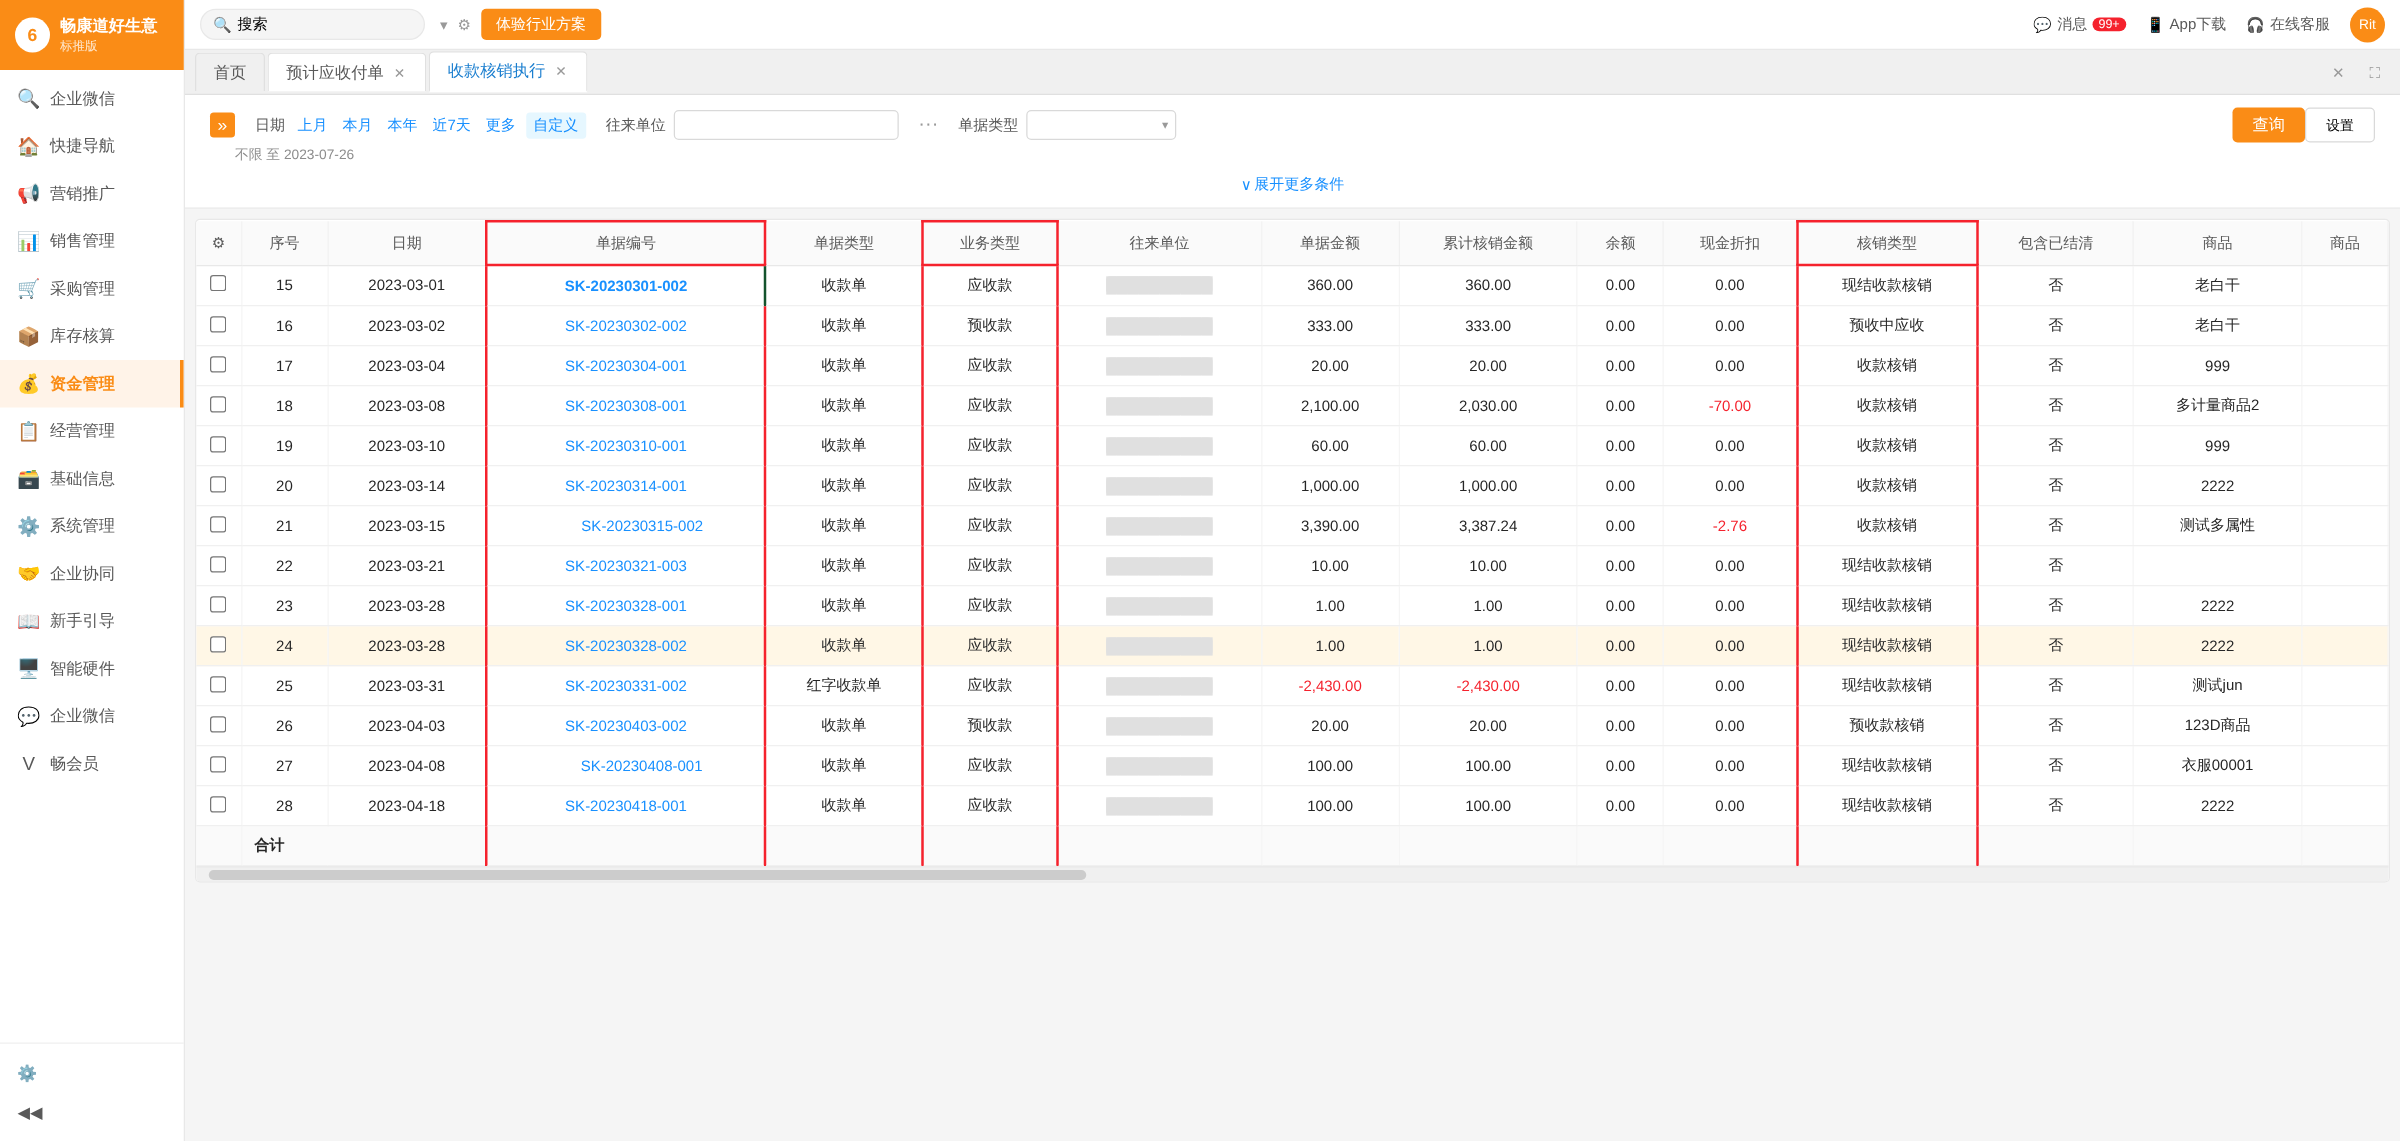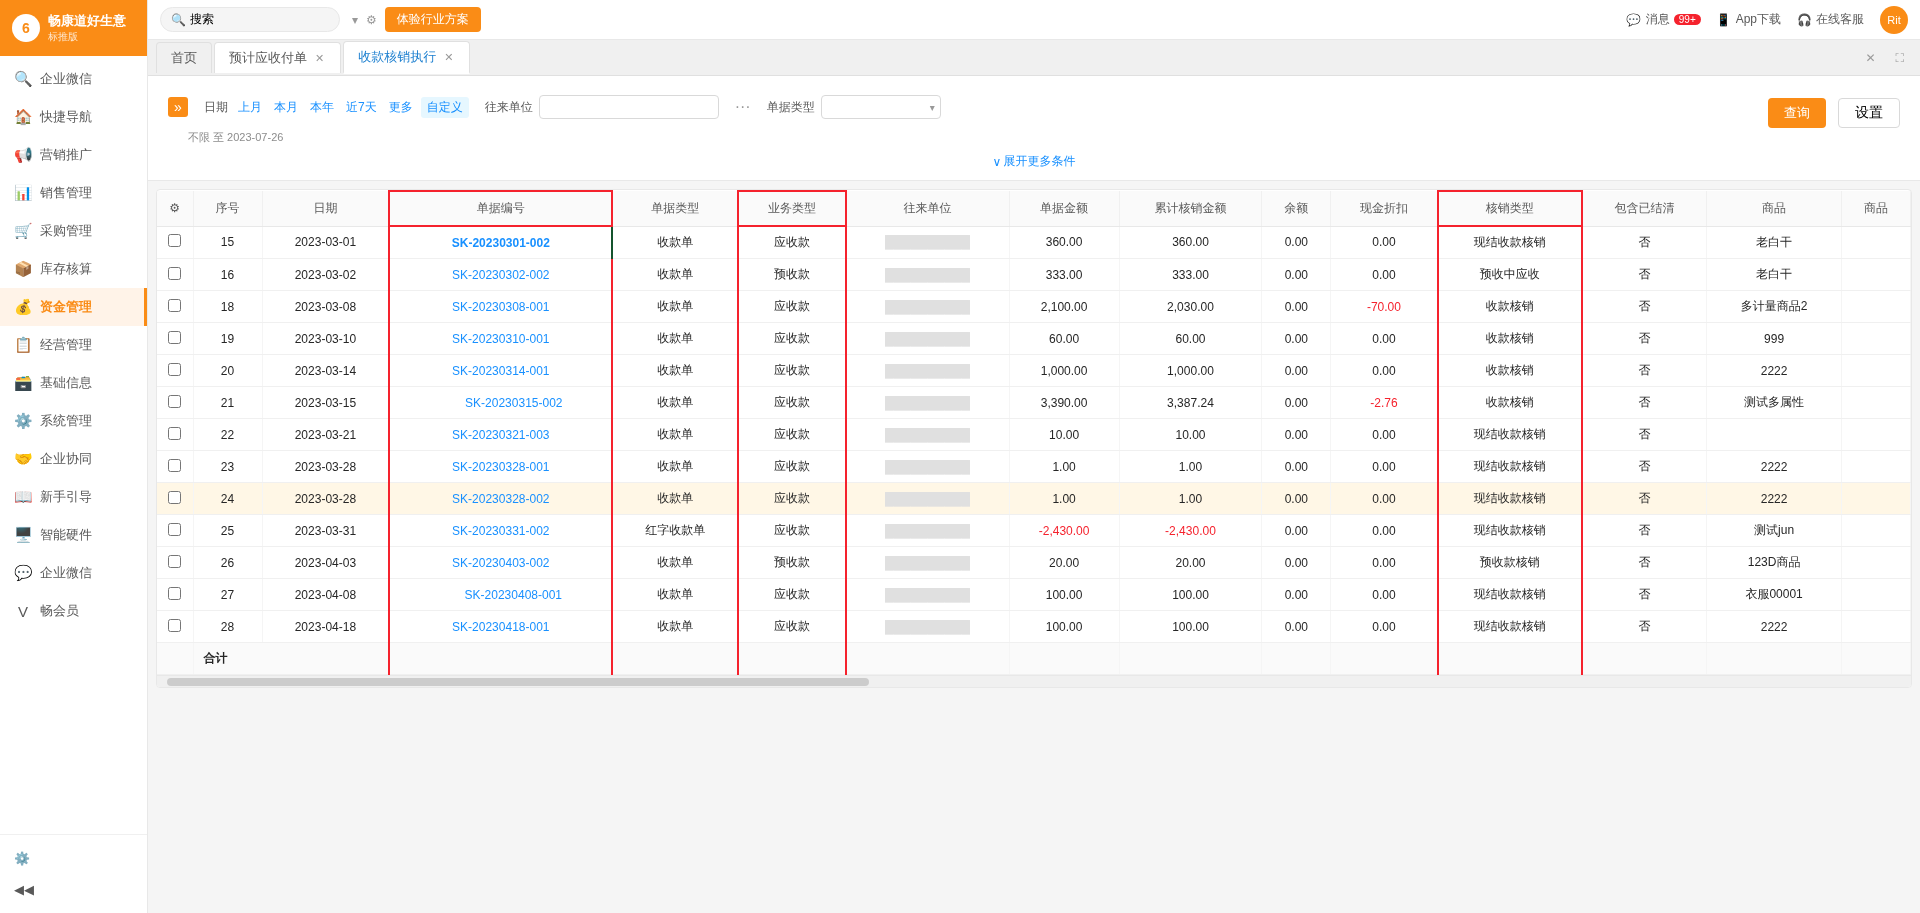--- a/index.html
+++ b/index.html
@@ -49,21 +49,21 @@
     .filter-label { color: #595959; font-size: 12px; white-space: nowrap; }
     .filter-date-btns { display: flex; gap: 4px; }
     .filter-date-btn { border: none; background: none; color: #1890ff; font-size: 12px; cursor: pointer; padding: 2px 4px; }
     .filter-date-btn.custom { background: #e6f7ff; color: #1890ff; border-radius: 3px; padding: 2px 6px; }
     .filter-date-range { font-size: 11px; color: #8c8c8c; }
     .filter-select { border: 1px solid #d9d9d9; border-radius: 4px; padding: 4px 24px 4px 8px; font-size: 12px; min-width: 120px; background: #fff; appearance: none; cursor: pointer; }
     .filter-select-wrap { position: relative; display: inline-block; }
     .filter-select-wrap::after { content: '▾'; position: absolute; right: 6px; top: 50%; transform: translateY(-50%); font-size: 10px; color: #999; pointer-events: none; }
     .filter-input { border: 1px solid #d9d9d9; border-radius: 4px; padding: 4px 8px; font-size: 12px; min-width: 160px; }
     .btn-query { background: #fa8c16; color: #fff; border: none; border-radius: 4px; padding: 5px 16px; font-size: 13px; cursor: pointer; }
-    .btn-settings { border: 1px solid #d9d9d9; background: #fff; border-radius: 4px; padding: 5px 16px; font-size: 14px; cursor: pointer; }
+    .btn-settings { border: 1px solid #d9d9d9; background: #fff; border-radius: 4px; padding: 5px 16px; font-size: 11px; cursor: pointer; }
     .filter-dots { color: #999; font-size: 16px; cursor: pointer; }
     .expand-btn { color: #1890ff; font-size: 12px; cursor: pointer; display: flex; align-items: center; gap: 2px; margin: 8px auto 0; width: fit-content; }
 
     
     .table-wrap { background: #fff; margin: 8px; border-radius: 4px; border: 1px solid #e8e8e8; overflow: auto; }
     table { width: 100%; border-collapse: collapse; font-size: 12px; }
     thead tr { background: #fafafa; }
     th { padding: 8px 10px; text-align: center; border-bottom: 1px solid #e8e8e8; border-right: 1px solid #f0f0f0; color: #595959; font-weight: 500; white-space: nowrap; position: relative; }
     td { padding: 7px 10px; text-align: center; border-bottom: 1px solid #f0f0f0; border-right: 1px solid #f5f5f5; color: #262626; white-space: nowrap; }
     tr.highlighted td { background: #fff7e6; }
@@ -232,21 +232,21 @@
         </div>
         <span class="filter-dots">···</span>
         <div class="filter-item">
           <span class="filter-label">单据类型</span>
           <div class="filter-select-wrap">
             <select class="filter-select">
               <option></option>
             </select>
           </div>
         </div>
-        <div style="margin-left:auto;display:flex;gap:12px;margin-top:12px;">
+        <div style="margin-left:auto;display:flex;gap:0;">
           <button class="btn-query">查询</button>
           <button class="btn-settings">设置</button>
         </div>
       </div>
       <div style="margin-left:20px;margin-top:2px;">
         <span class="filter-date-range">不限 至 2023-07-26</span>
       </div>
       <div class="expand-btn">
         <span>∨</span>
         <span>展开更多条件</span>
@@ -304,20 +304,37 @@
       <td class="">333.00</td>
       <td>0.00</td>
       <td class="">0.00</td>
       <td style="border-left:2px solid #f5222d;border-right:2px solid #f5222d;">预收中应收</td>
       <td>否</td>
       <td>老白干</td>
       <td></td>
     </tr>
             <tr>
       <td><input type="checkbox" style=""></td>
+      <td>17</td>
+      <td>2023-03-04</td>
+      <td style="border-left:2px solid #f5222d;border-right:2px solid #f5222d;"><a class="link-text">SK-20230304-001</a></td>
+      <td>收款单</td>
+      <td style="border-left:2px solid #f5222d;border-right:2px solid #f5222d;">应收款</td>
+      <td><span style="background:#e0e0e0;color:#e0e0e0;border-radius:3px;">██████████</span></td>
+      <td class="">20.00</td>
+      <td class="">20.00</td>
+      <td>0.00</td>
+      <td class="">0.00</td>
+      <td style="border-left:2px solid #f5222d;border-right:2px solid #f5222d;">收款核销</td>
+      <td>否</td>
+      <td>999</td>
+      <td></td>
+    </tr>
+            <tr>
+      <td><input type="checkbox" style=""></td>
       <td>18</td>
       <td>2023-03-08</td>
       <td style="border-left:2px solid #f5222d;border-right:2px solid #f5222d;"><a class="link-text">SK-20230308-001</a></td>
       <td>收款单</td>
       <td style="border-left:2px solid #f5222d;border-right:2px solid #f5222d;">应收款</td>
       <td><span style="background:#e0e0e0;color:#e0e0e0;border-radius:3px;">██████████</span></td>
       <td class="">2,100.00</td>
       <td class="">2,030.00</td>
       <td>0.00</td>
       <td class="text-red">-70.00</td>

